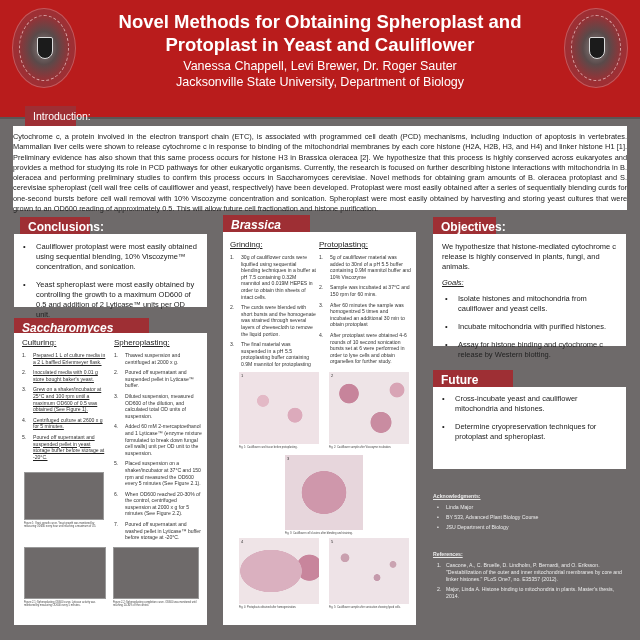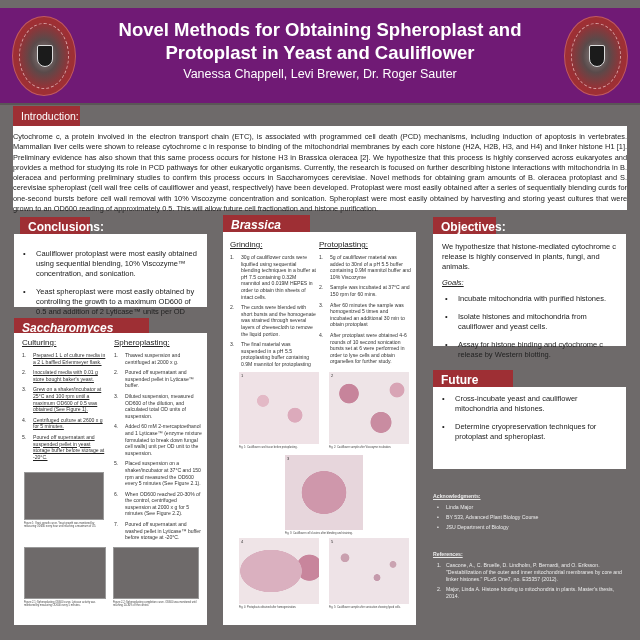--- a/index.html
+++ b/index.html
@@ -1,38 +1,38 @@
 <!DOCTYPE html>
 <html><head>
 <meta charset="utf-8">
 <style>
   * { box-sizing: border-box; margin: 0; padding: 0; }
   html, body { width: 640px; height: 640px; overflow: hidden; }
   body { background: #6e6a6a; font-family: "Liberation Sans", sans-serif; color: #222; position: relative; }
 
-  .header { position: absolute; left: 0; top: 8px; width: 640px; height: 97px; background: #701a75; border-bottom: 2px solid #5a5656; }
+  .header { position: absolute; left: 0; top: 0; width: 640px; height: 119px; background: #b91c1c; border-bottom: 2px solid #5a5656; }
   .seal { position: absolute; top: 8px; width: 64px; height: 80px; border-radius: 50%; background: radial-gradient(ellipse at center, #8a8686 0%, #5a4a4a 30%, #9e2f34 62%); border: 1px solid #c25a5e; }
   .seal.left { left: 12px; }
   .seal.right { right: 12px; }
   .seal .shield { position: absolute; left: 24px; top: 28px; width: 16px; height: 22px; background: #1b1b1b; border-radius: 2px 2px 8px 8px; border: 1px solid #ddd; }
   .seal .ring { position: absolute; left: 6px; top: 6px; right: 6px; bottom: 6px; border-radius: 50%; border: 1px dashed #d9a3a5; }
   .title { position: absolute; left: 90px; width: 460px; top: 10px; text-align: center; color: #fff; font-weight: bold; font-size: 18.5px; line-height: 23px; }
   .authors { position: absolute; left: 90px; width: 460px; top: 58px; text-align: center; color: #fff; font-size: 12.5px; line-height: 16px; }
 
   .panel-tab { position: absolute; background: #9e2f34; color: #fff; font-weight: bold; font-size: 12px; padding: 0 8px; height: 20px; line-height: 20px; }
   .panel-tab.thin { font-weight: normal; font-size: 10.5px; }
   .panel-body { position: absolute; background: #fff; }
 
   .intro-body { left: 13px; top: 126px; width: 614px; height: 84px; padding: 6px 0; font-size: 7.4px; line-height: 10.3px; text-align: justify; }
 
   .bul { list-style: none; }
   .bul li { position: relative; padding-left: 16px; margin-bottom: 8px; }
   .bul li::before { content: "\2022"; position: absolute; left: 3px; }
 
-  .conc-body { left: 14px; top: 234px; width: 193px; height: 73px; padding: 15px 6px; font-size: 7.5px; line-height: 10px; }
+  .conc-body { left: 14px; top: 234px; width: 193px; height: 73px; padding: 8px 6px; font-size: 7.5px; line-height: 10px; }
 
   .yeast-body { left: 14px; top: 333px; width: 193px; height: 292px; padding: 5px 4px; }
   .sub-h { font-size: 8px; text-decoration: underline; margin-bottom: 5px; }
   .col { position: absolute; top: 5px; }
   .ol { list-style: none; font-size: 5.1px; line-height: 6.6px; color: #333; }
   .ol li { position: relative; padding-left: 11px; margin-bottom: 4px; }
   .ol li .n { position: absolute; left: 0; }
   .fig-gray { position: absolute; background: #6e6a6a; border: 1px solid #999; }
   .cap { position: absolute; font-size: 2.6px; line-height: 3.4px; color: #444; }
 
@@ -67,28 +67,29 @@
   <div class="seal left">
       <div class="ring"></div>
       <div class="shield"></div>
     </div>
   <div class="title">
     <div>Novel Methods for Obtaining Spheroplast and</div>
     <div>Protoplast in Yeast and Cauliflower</div>
   </div>
   <div class="authors">
     <div>Vanessa Chappell, Levi Brewer, Dr. Roger Sauter</div>
+    <div>Jacksonville State University, Department of Biology</div>
   </div>
   <div class="seal right">
       <div class="ring"></div>
       <div class="shield"></div>
     </div>
 </div>
 
-<div class="panel-tab thin" style="left:13px;top:106px;width:67px;">Introduction:</div>
+<div class="panel-tab thin" style="left:25px;top:106px;width:51px;">Introduction:</div>
 <div class="panel-body intro-body">Cytochrome c, a protein involved in the electron transport chain (ETC), is associated with programmed cell death (PCD) mechanisms, including induction of apoptosis in vertebrates. Mammalian liver cells were shown to release cytochrome c in response to binding of the mitochondrial membranes by each core histone (H2A, H2B, H3, and H4) and linker histone H1 [1]. Preliminary evidence has also shown that this same process occurs for histone H3 in Brassica oleracea [2]. We hypothesize that this process is highly conserved across eukaryotes and provides a method for studying its role in PCD pathways for other eukaryotic organisms. Currently, the research is focused on further describing histone interactions with mitochondria in B. oleracea and performing preliminary studies to confirm this process occurs in Saccharomyces cerevisiae. Novel methods for obtaining gram amounts of B. oleracea protoplast and S. cerevisiae spheroplast (cell wall free cells of cauliflower and yeast, respectively) have been developed. Protoplast were most easily obtained after a series of sequentially blending curds for one-second bursts before cell wall removal with 10% Viscozyme concentration and sonication. Spheroplast were most easily obtained by harvesting and storing yeast cultures that were grown to an OD600 reading of approximately 0.5. This will allow future cell fractionation and histone purification.</div>
 
 <div class="panel-tab" style="left:20px;top:217px;width:70px;">Conclusions:</div>
 <div class="panel-body conc-body">
   <ul class="bul">
     <li>Cauliflower protoplast were most easily obtained using sequential blending, 10% Viscozyme™ concentration, and sonication.</li>
     <li>Yeast spheroplast were most easily obtained by controlling the growth to a maximum OD600 of 0.5 and addition of 2 Lyticase™ units per OD unit.</li>
   </ul>
 </div>
 
@@ -163,22 +164,22 @@
       <span class="micro-lbl">5</span>
     </div>
   <div class="cap" style="left:106px;top:374px;width:80px;">Fig. 5: Cauliflower sample after sonication showing lysed cells.</div>
 </div>
 
 <div class="panel-tab" style="left:433px;top:217px;width:63px;">Objectives:</div>
 <div class="panel-body obj-body">
   <div>We hypothesize that histone-mediated cytochrome c release is highly conserved in plants, fungi, and animals.</div>
   <div class="goals">Goals:</div>
   <ul class="bul">
+    <li>Isolate histones and mitochondria from cauliflower and yeast cells.</li>
     <li>Incubate mitochondria with purified histones.</li>
-    <li>Isolate histones and mitochondria from cauliflower and yeast cells.</li>
     <li>Assay for histone binding and cytochrome c release by Western blotting.</li>
   </ul>
 </div>
 
 <div class="panel-tab" style="left:433px;top:370px;width:80px;">Future Studies:</div>
 <div class="panel-body fut-body">
   <ul class="bul">
     <li>Cross-incubate yeast and cauliflower mitochondria and histones.</li>
     <li>Determine cryopreservation techniques for protoplast and spheroplast.</li>
   </ul>

